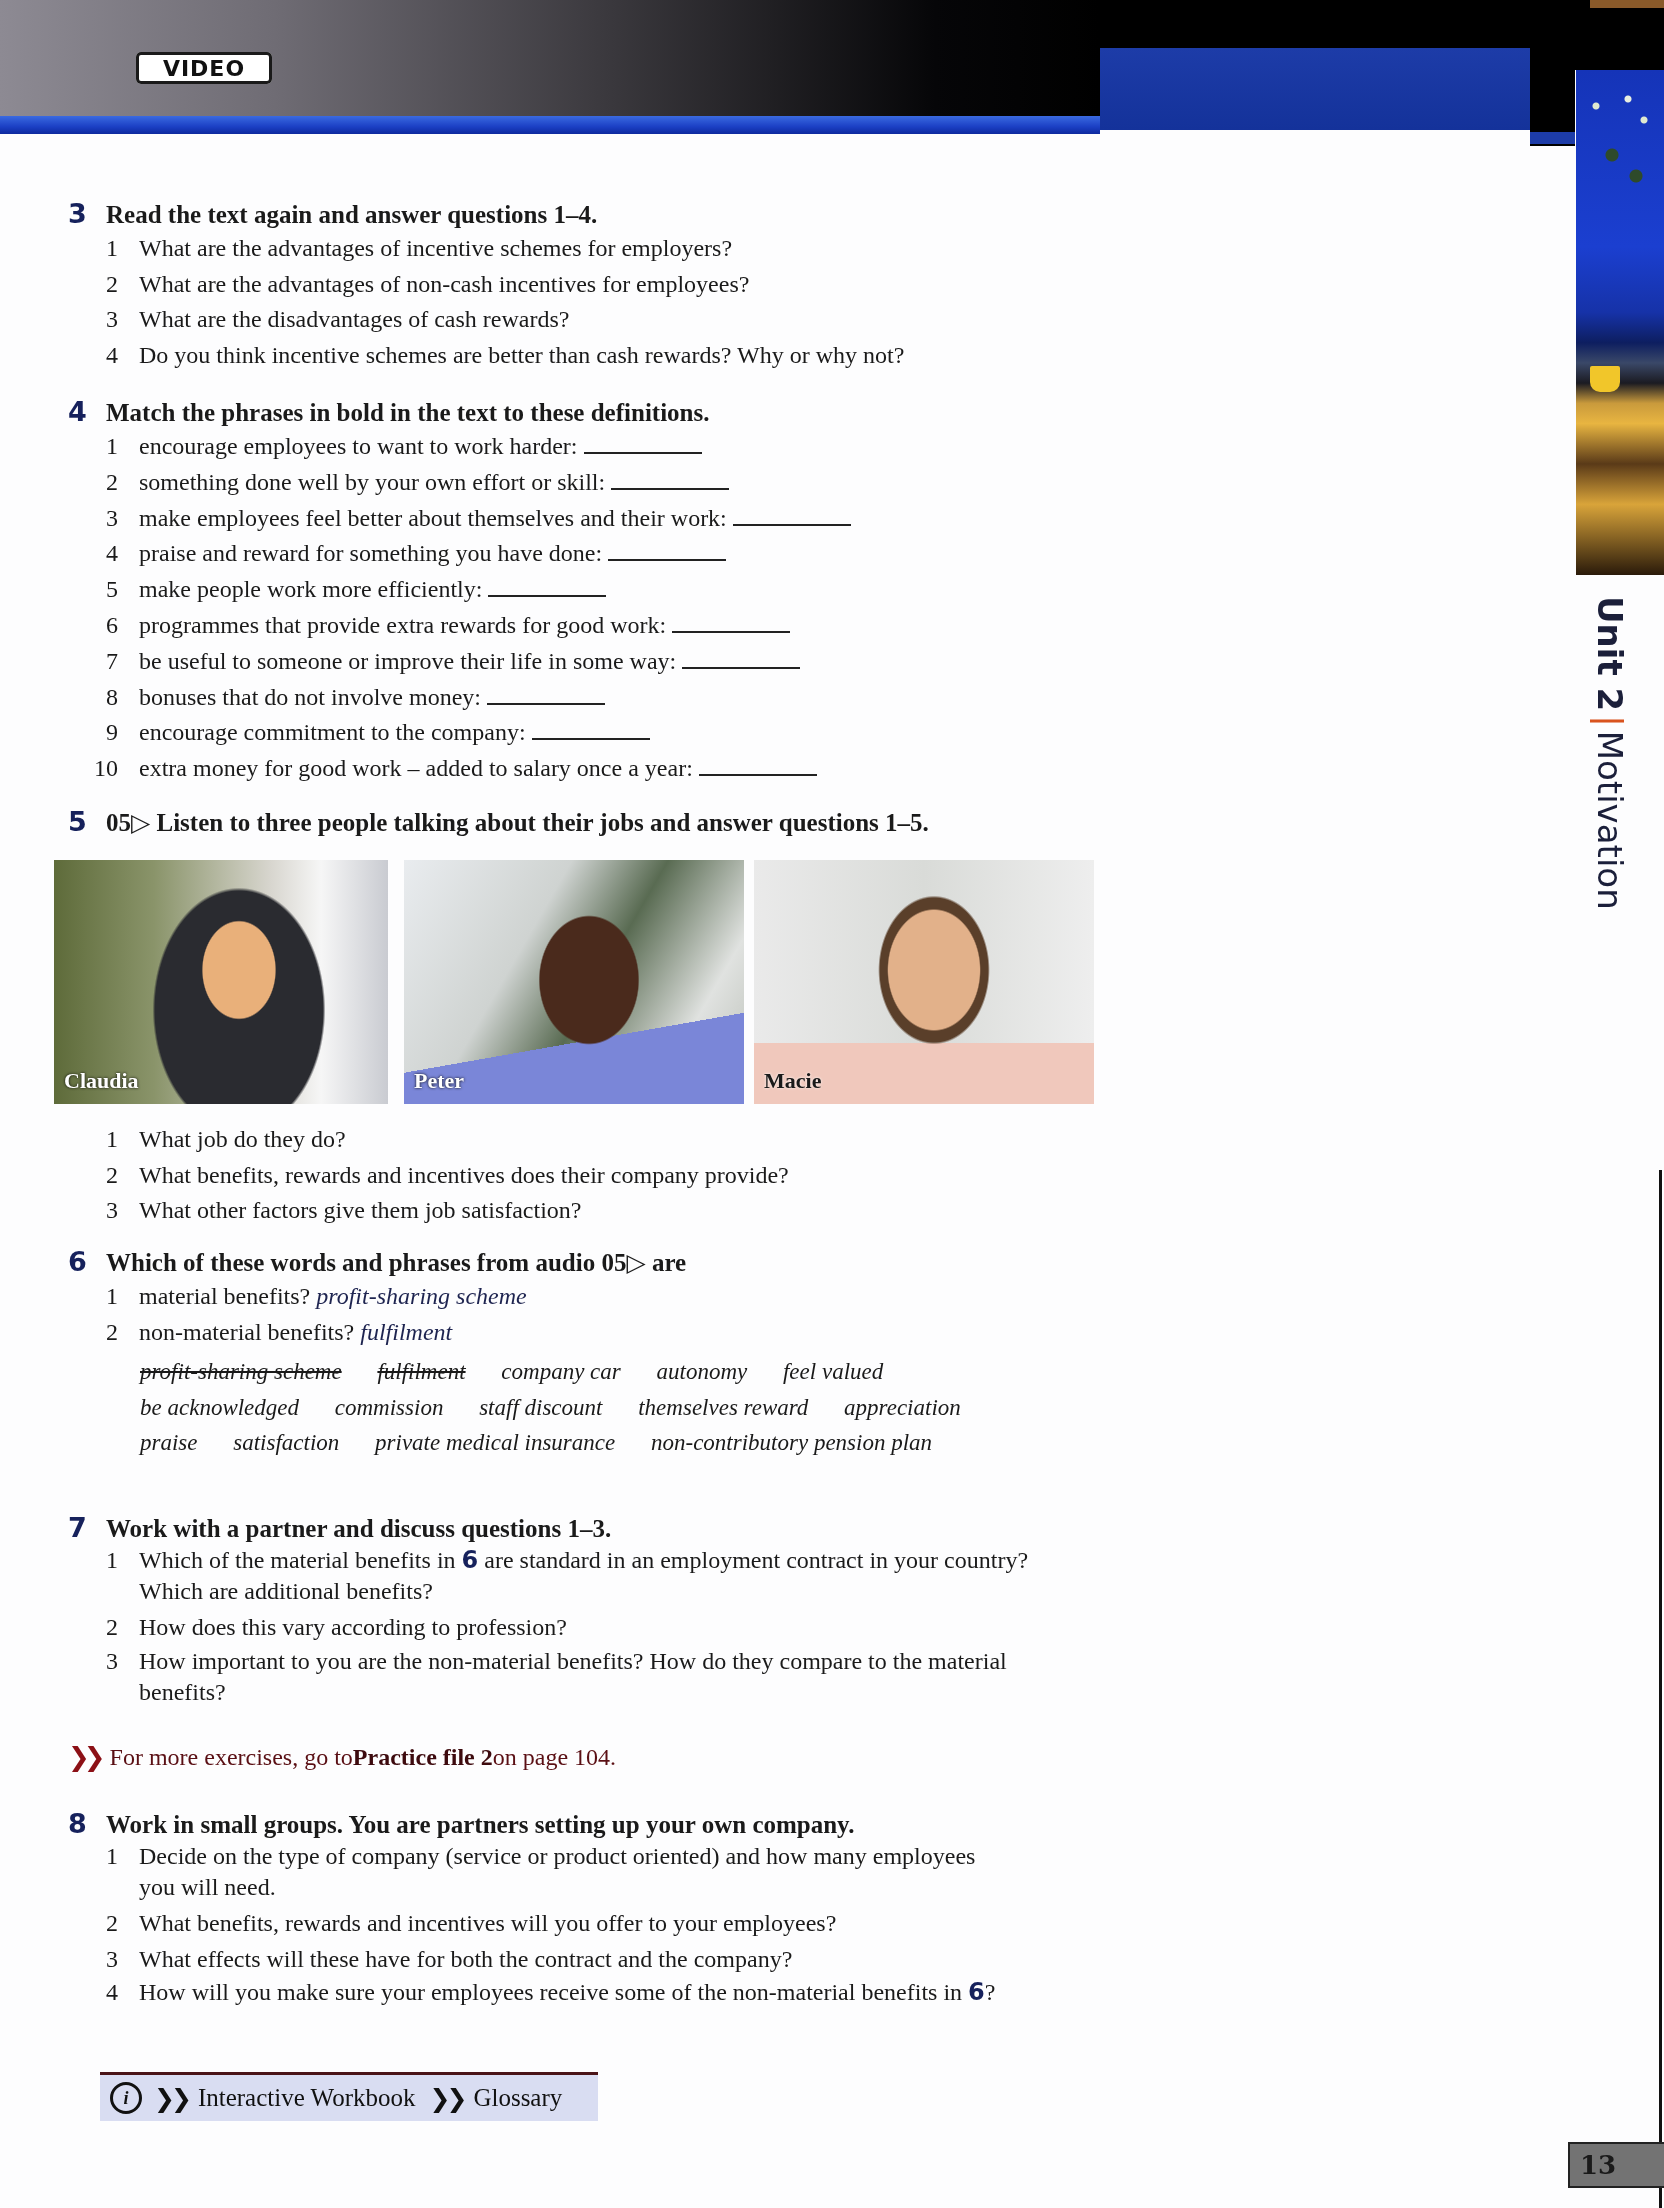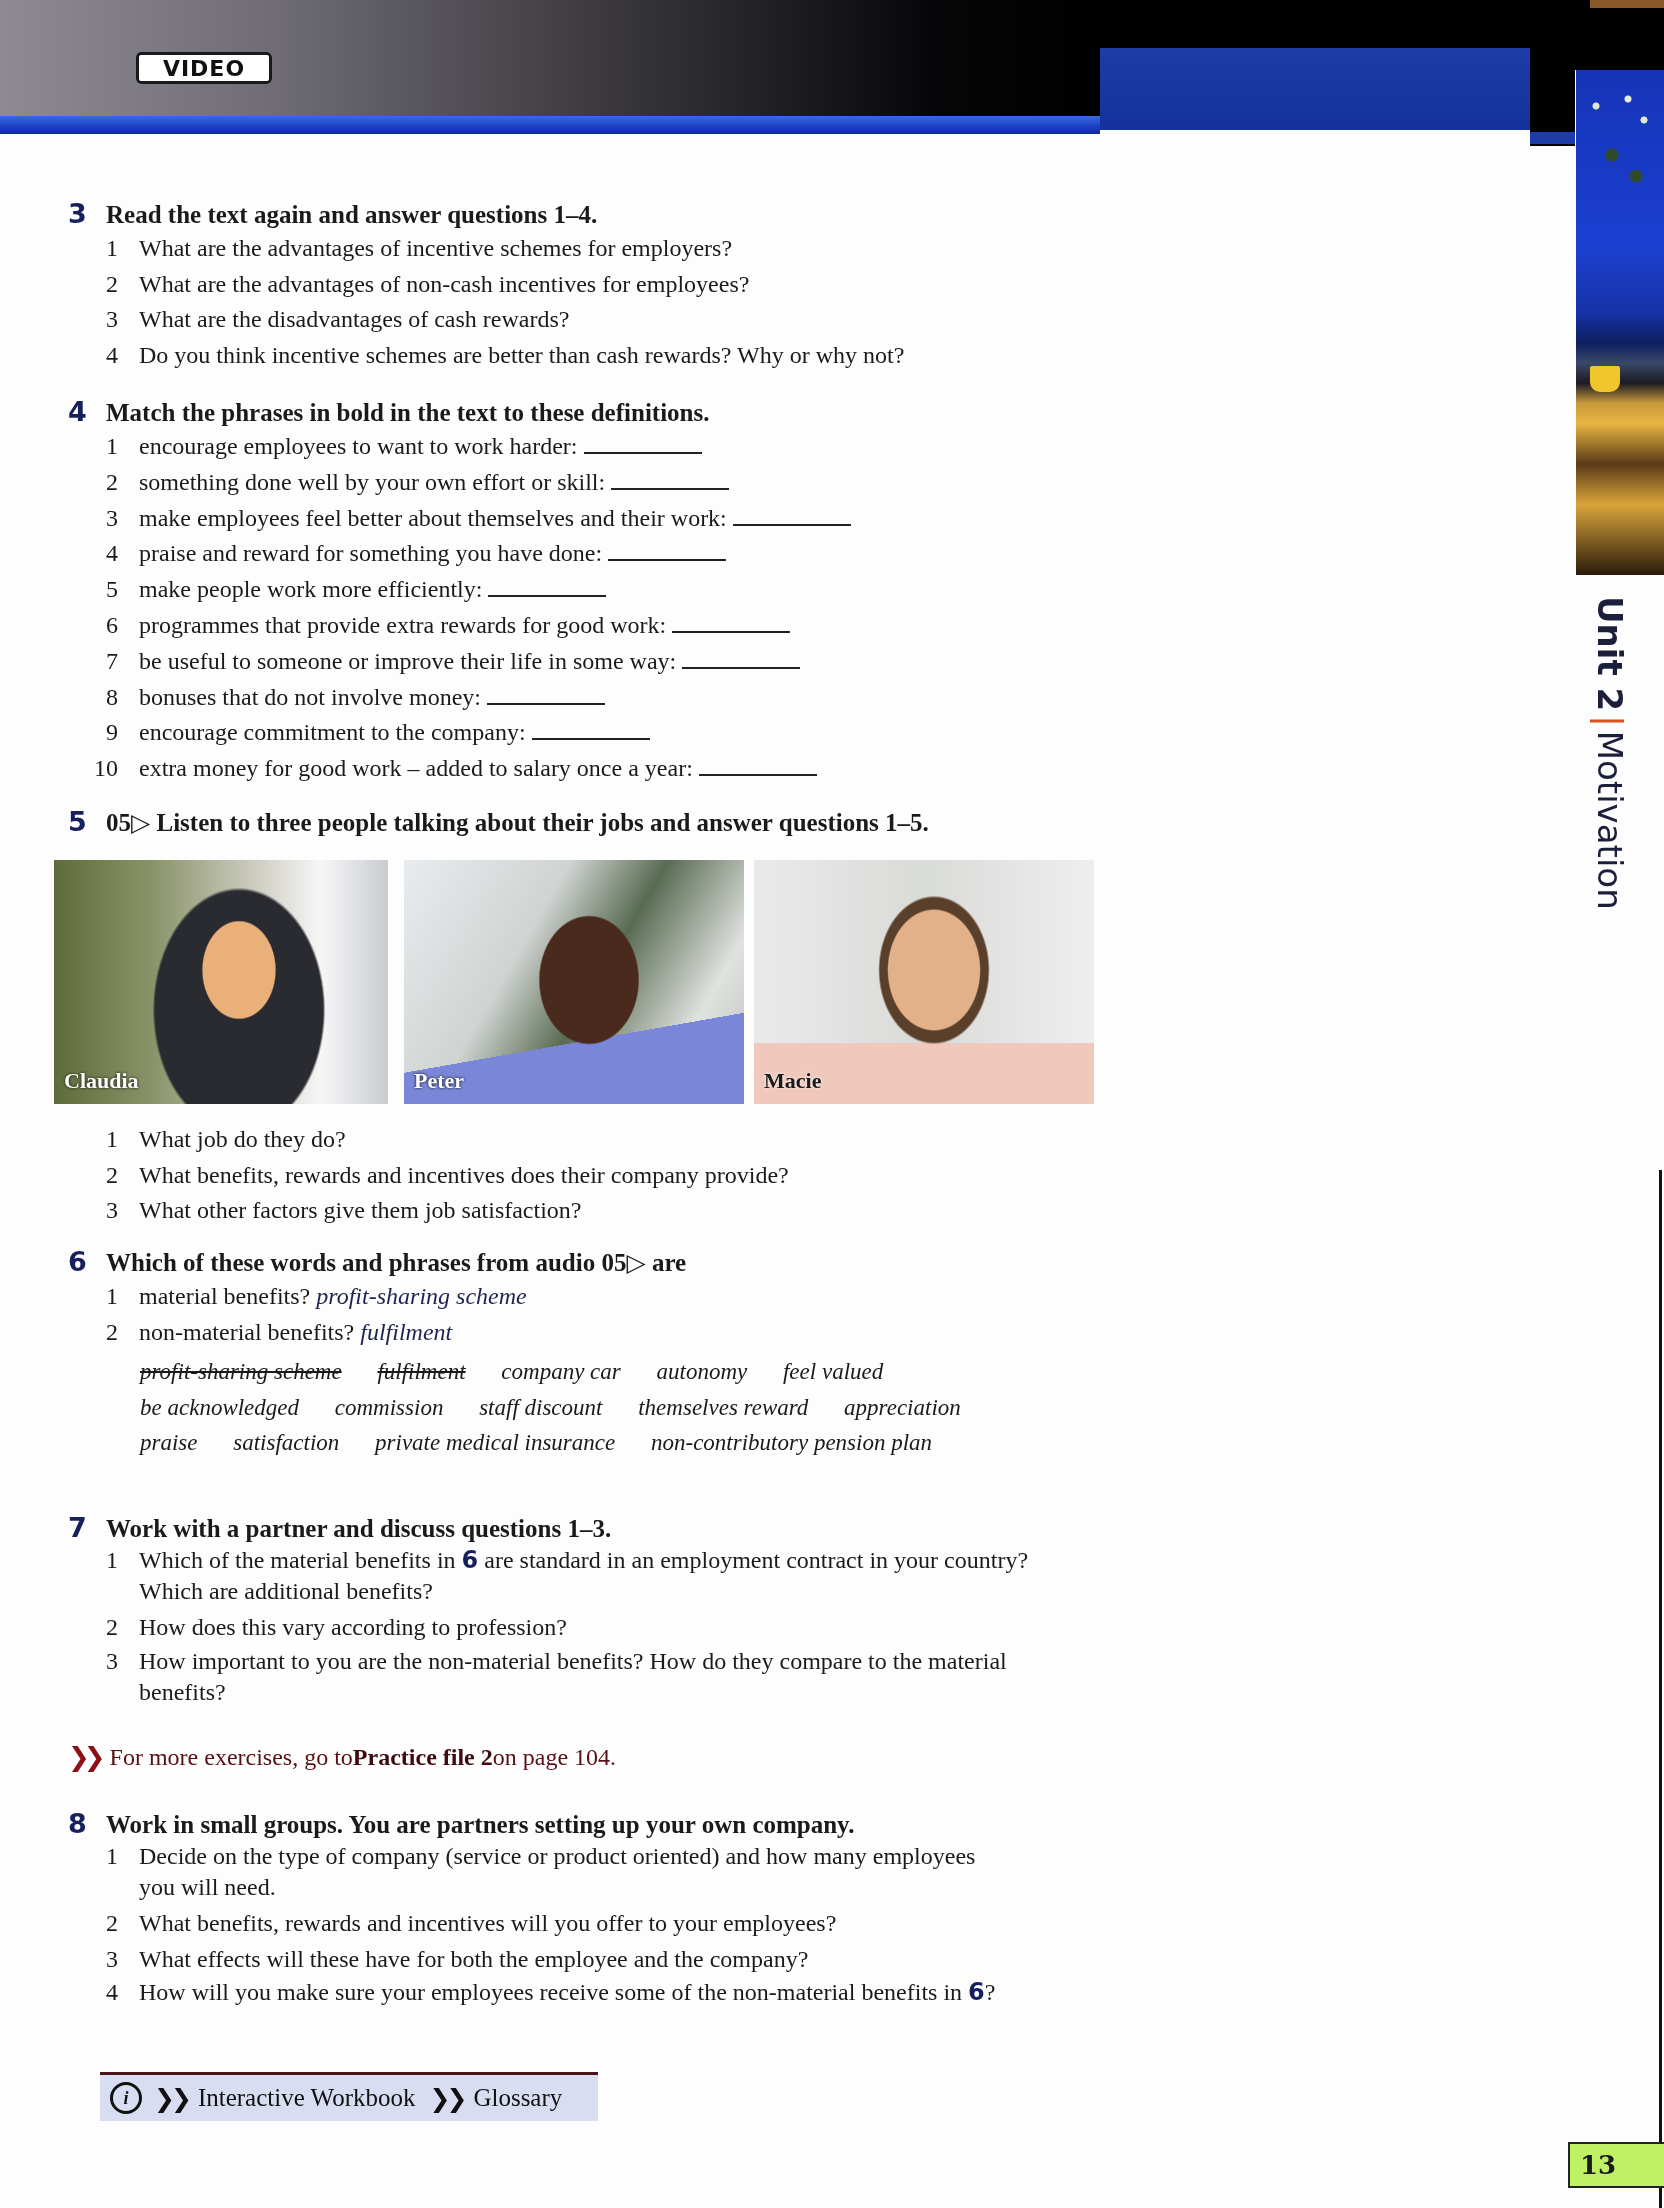--- a/index.html
+++ b/index.html
@@ -64,21 +64,21 @@
   }
   .side-label .unit { font-weight:bold; }
   .side-label .bar { color:#d9531e; font-weight:normal; padding:0 4px; }
 
   .right-rule { position:absolute; left:1659px; top:1170px; width:3px; height:1040px; background:#111; }
 
   .page-no {
     position:absolute; left:1568px; top:2142px; width:96px; height:46px;
     border:2px solid #222; border-right:none; box-sizing:border-box;
     font-family:"DejaVu Serif", serif; font-weight:bold; font-size:26px;
-    display:flex; align-items:center; padding-left:10px; background:#bef264;
+    display:flex; align-items:center; padding-left:10px; background:#737373;
   }
   .ex { position:absolute; left:68px; }
   .ex-head { display:flex; align-items:baseline; font-size:25px; font-weight:bold; }
   .ex-num { font-family:"DejaVu Sans", sans-serif; color:#16215c; width:38px; font-size:27px; }
   .ex-title { color:#1a1a1a; }
   .ex-title .audio { font-weight:bold; }
   .items { margin-left:38px; }
   .item { display:flex; font-size:24px; line-height:35.5px; }
   .item .n { width:33px; text-align:left; flex:none; }
   .item .t { flex:1; }
@@ -357,21 +357,21 @@
     <div class="item" style="line-height:31px;margin-bottom:3px;">
         <span class="n">1</span>
         <span class="t">Decide on the type of company (service or product oriented) and how many employees you will need.</span>
       </div>
     <div class="item">
         <span class="n">2</span>
         <span class="t">What benefits, rewards and incentives will you offer to your employees?</span>
       </div>
     <div class="item">
         <span class="n">3</span>
-        <span class="t">What effects will these have for both the employee and the company?</span>
+        <span class="t">What effects will these have for both the contract and the company?</span>
       </div>
     <div class="item" style="line-height:31px;">
         <span class="n">4</span>
         <span class="t"><span>How will you make sure your employees receive some of the non-material benefits in </span><b style="color:#16215c;font-family:'DejaVu Sans',sans-serif;">6</b><span>?</span></span>
       </div>
   </div>
 </div>
 
 <div class="iwb">
   <span class="info">i</span>

